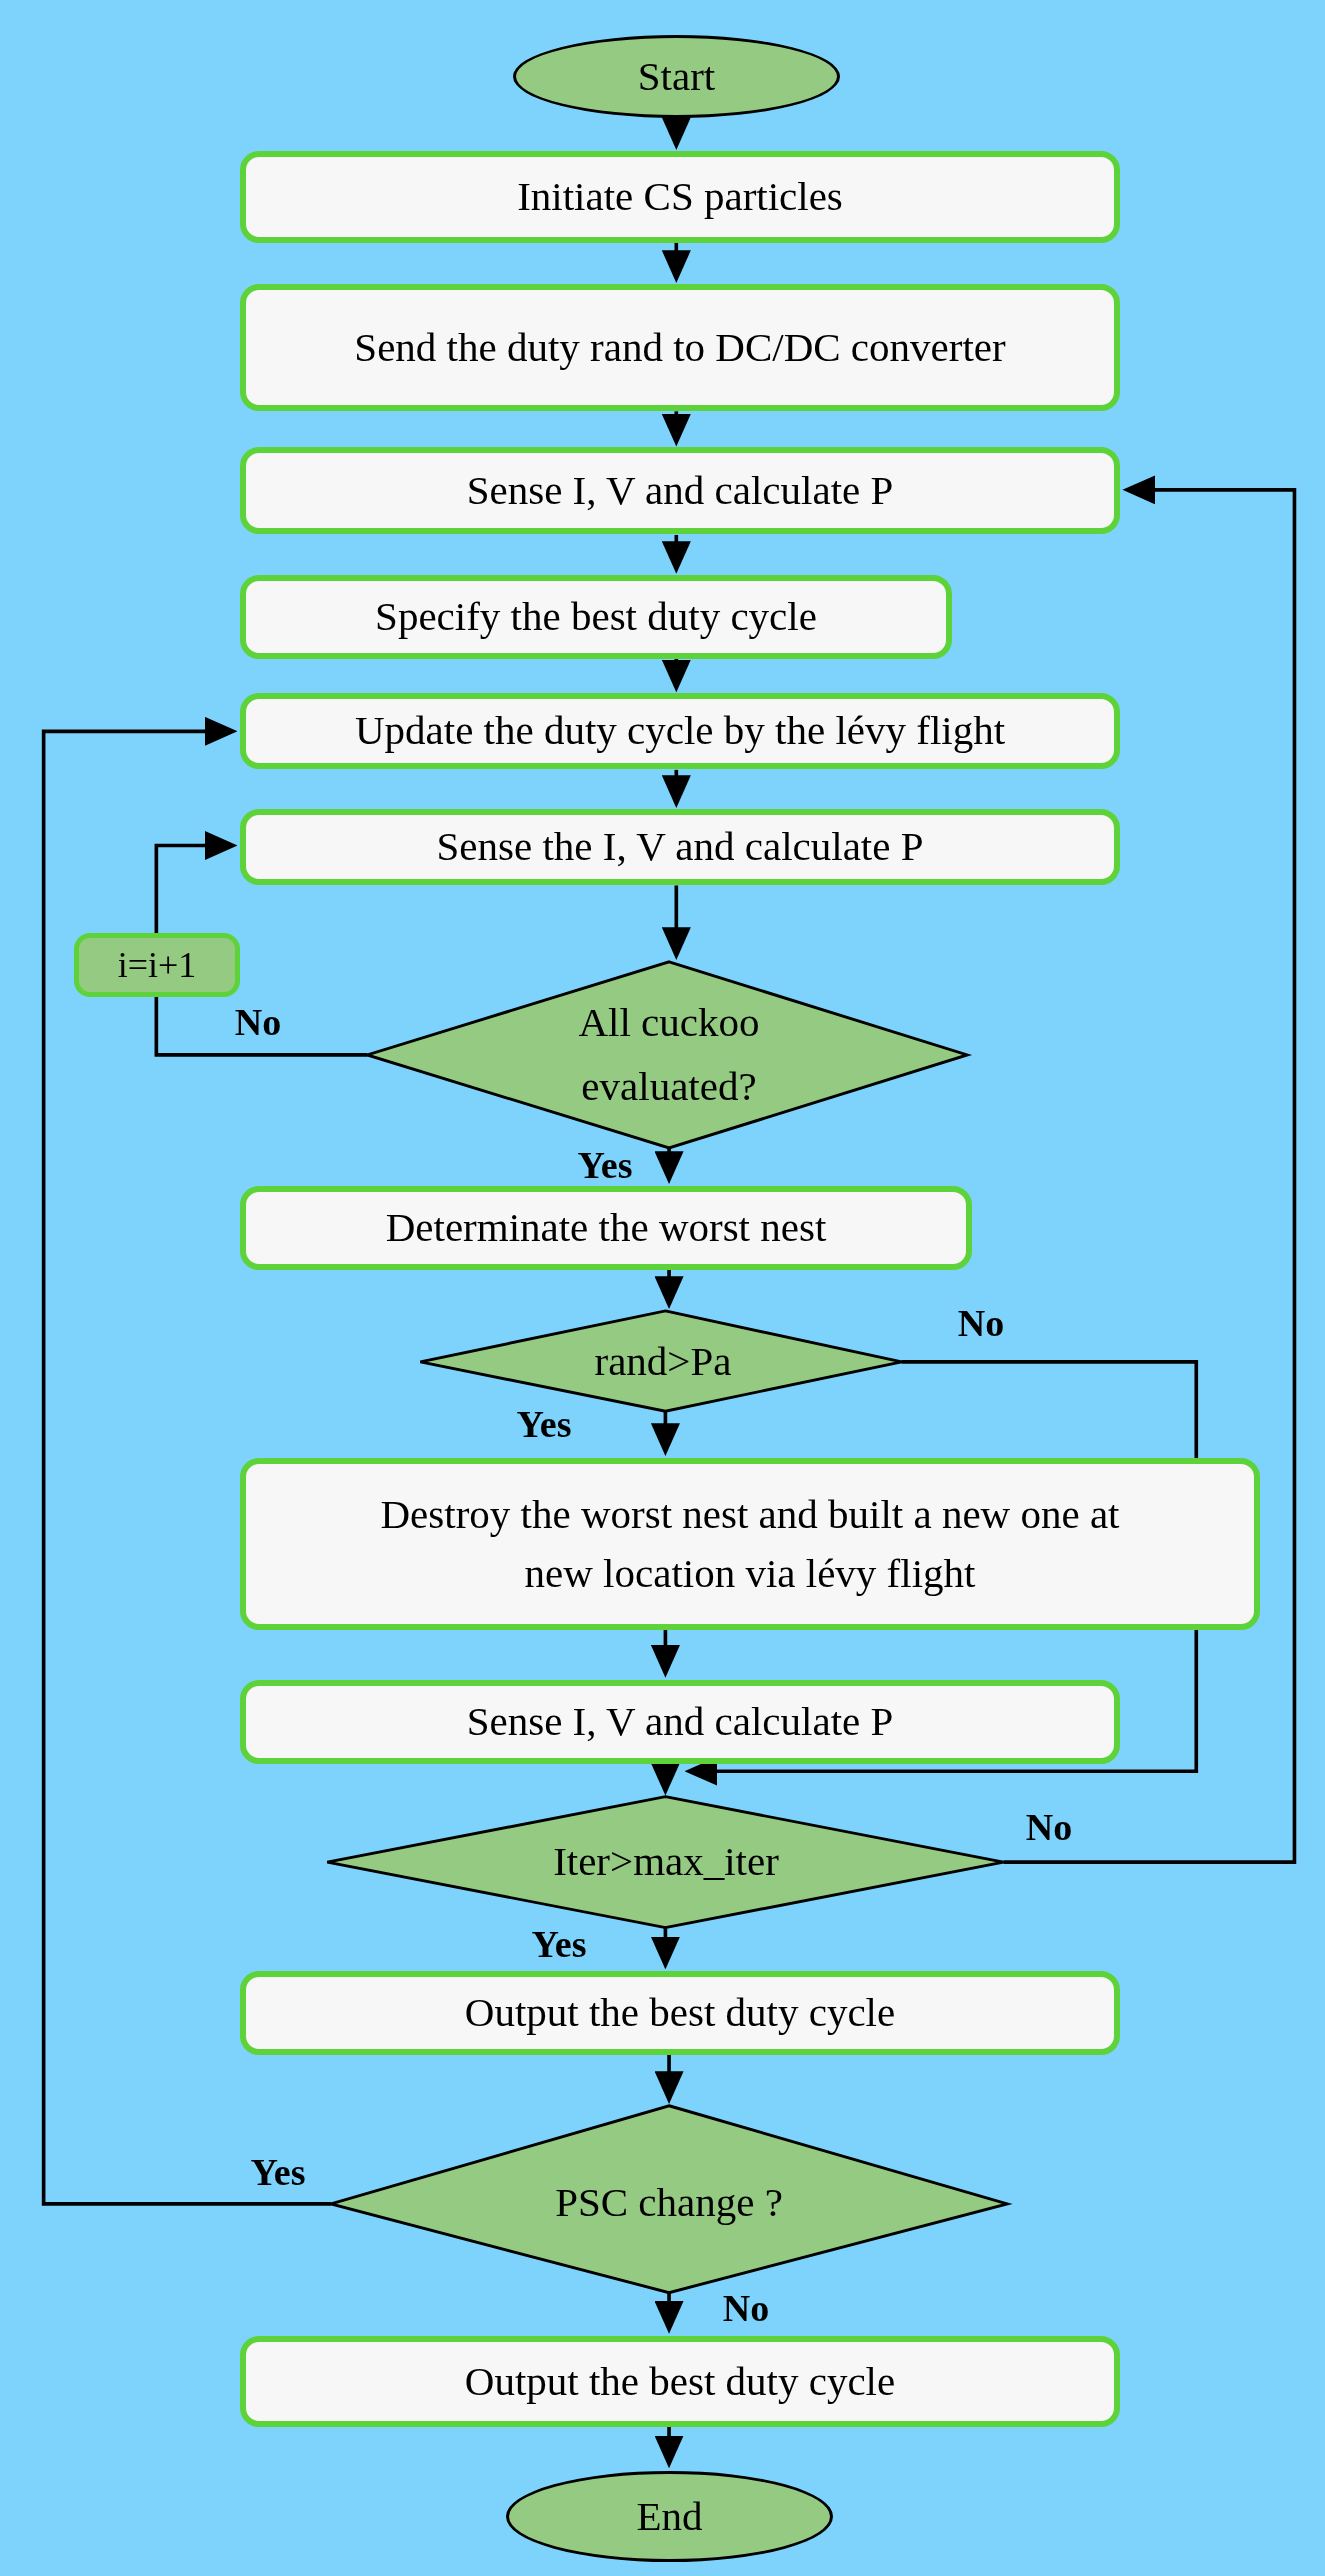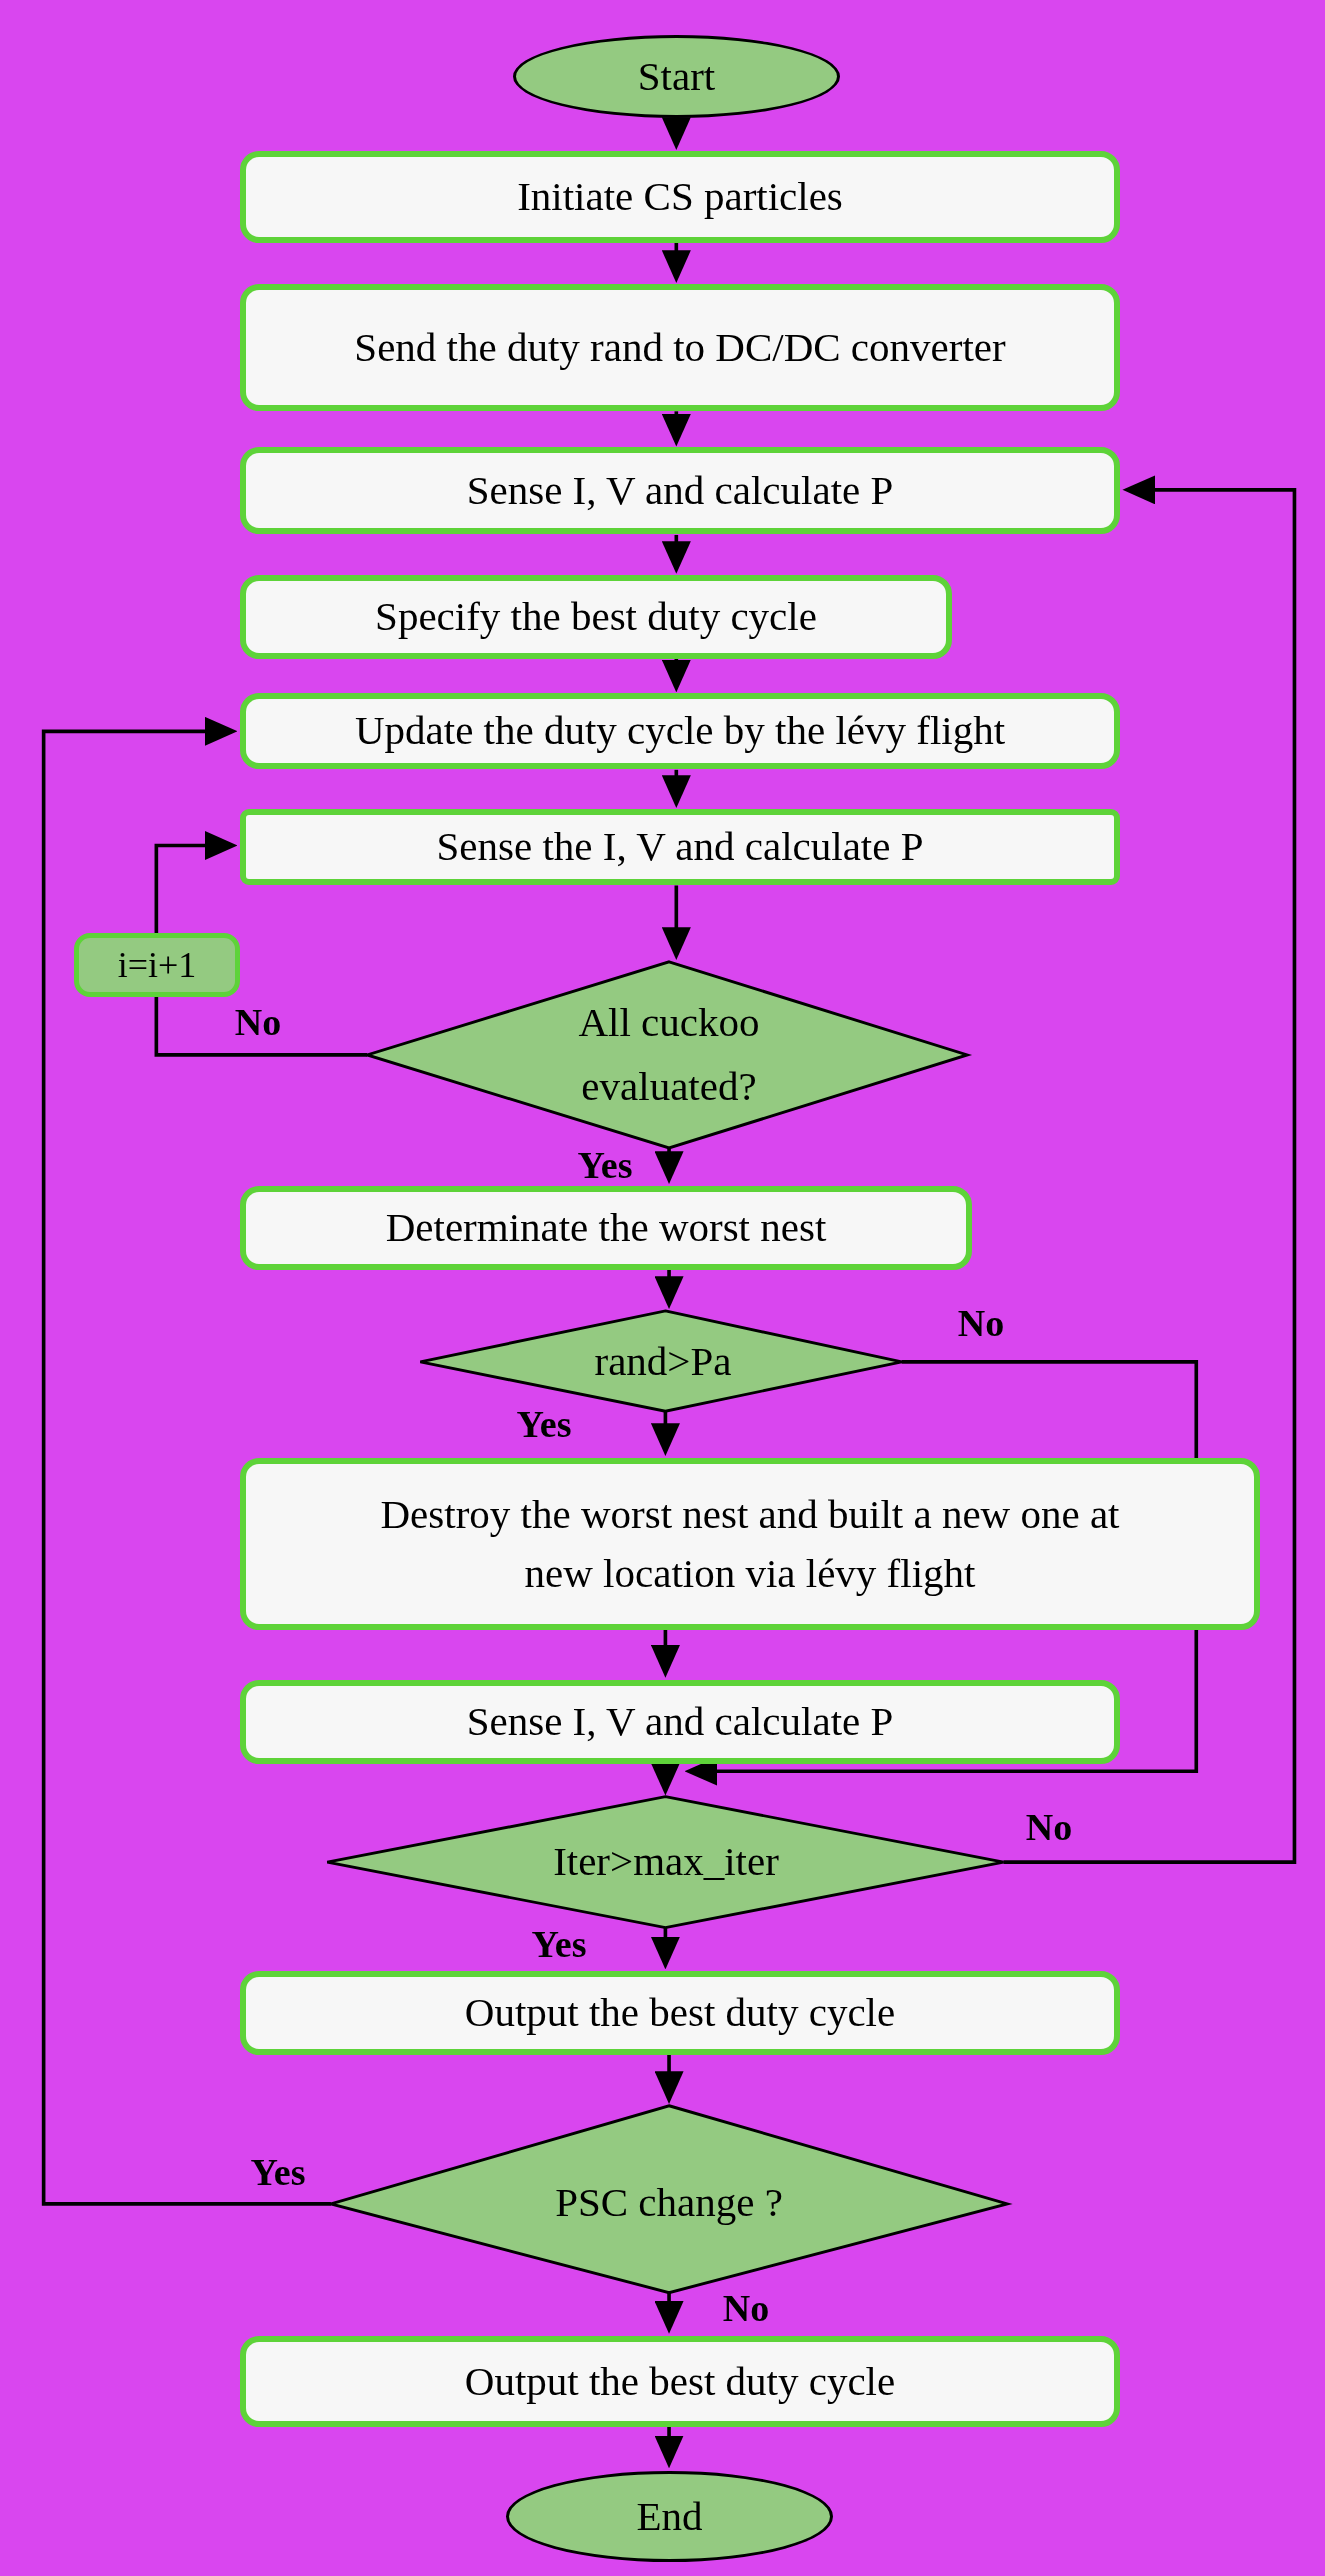--- a/index.html
+++ b/index.html
@@ -3,21 +3,21 @@
 <meta charset="utf-8">
 <style>
   :root{
     --node-green:#94ca81;
     --box-border:#5ed339;
     --box-fill:#f7f7f7;
     --line-black:#000000;
   }
   html,body{margin:0;padding:0;background:#ffffff;}
   .canvas{
-    position:relative;width:1325px;height:2576px;background:#d946ef;overflow:hidden;
+    position:relative;width:1325px;height:2576px;background:#7dd3fc;overflow:hidden;
     font-family:"Liberation Serif","DejaVu Serif",serif;color:#000;
   }
   .wires{position:absolute;left:0;top:0;width:1325px;height:2576px;}
   .node{position:absolute;display:flex;align-items:center;justify-content:center;
     text-align:center;box-sizing:border-box;font-size:41px;line-height:1.45;}
   .process{background:var(--box-fill);border:6.5px solid var(--box-border);border-radius:19px;}
   .terminal{background:var(--node-green);border:3.6px solid var(--line-black);border-radius:50%;}
   .counter{background:var(--node-green);border:5.8px solid var(--box-border);border-radius:16px;font-size:36px;}
   .dtext{position:absolute;display:flex;align-items:center;justify-content:center;
     text-align:center;transform:translate(-50%,-50%);font-size:41px;line-height:1.55;}
@@ -80,21 +80,21 @@
   </div>
   <div class="node process" style="left:240px;top:447px;width:880px;height:87px;">
     <span class="inner">Sense I, V and calculate P</span>
   </div>
   <div class="node process" style="left:240px;top:575px;width:712px;height:84px;">
     <span class="inner">Specify the best duty cycle</span>
   </div>
   <div class="node process" style="left:240px;top:693px;width:880px;height:76px;">
     <span class="inner">Update the duty cycle by the lévy flight</span>
   </div>
-  <div class="node process" style="left:240px;top:809px;width:880px;height:76px;border-radius:9px;">
+  <div class="node process" style="left:240px;top:809px;width:880px;height:76px;">
     <span class="inner">Sense the I, V and calculate P</span>
   </div>
   <div class="node counter" style="left:74px;top:933px;width:166px;height:64px;">
     <span>i=i+1</span>
   </div>
   <div class="node process" style="left:240px;top:1186px;width:732px;height:84px;">
     <span class="inner">Determinate the worst nest</span>
   </div>
   <div class="node process" style="left:240px;top:1458px;width:1020px;height:172px;">
     <span class="inner" style="max-width:742px;">Destroy the worst nest and built a new one at new location via lévy flight</span>

